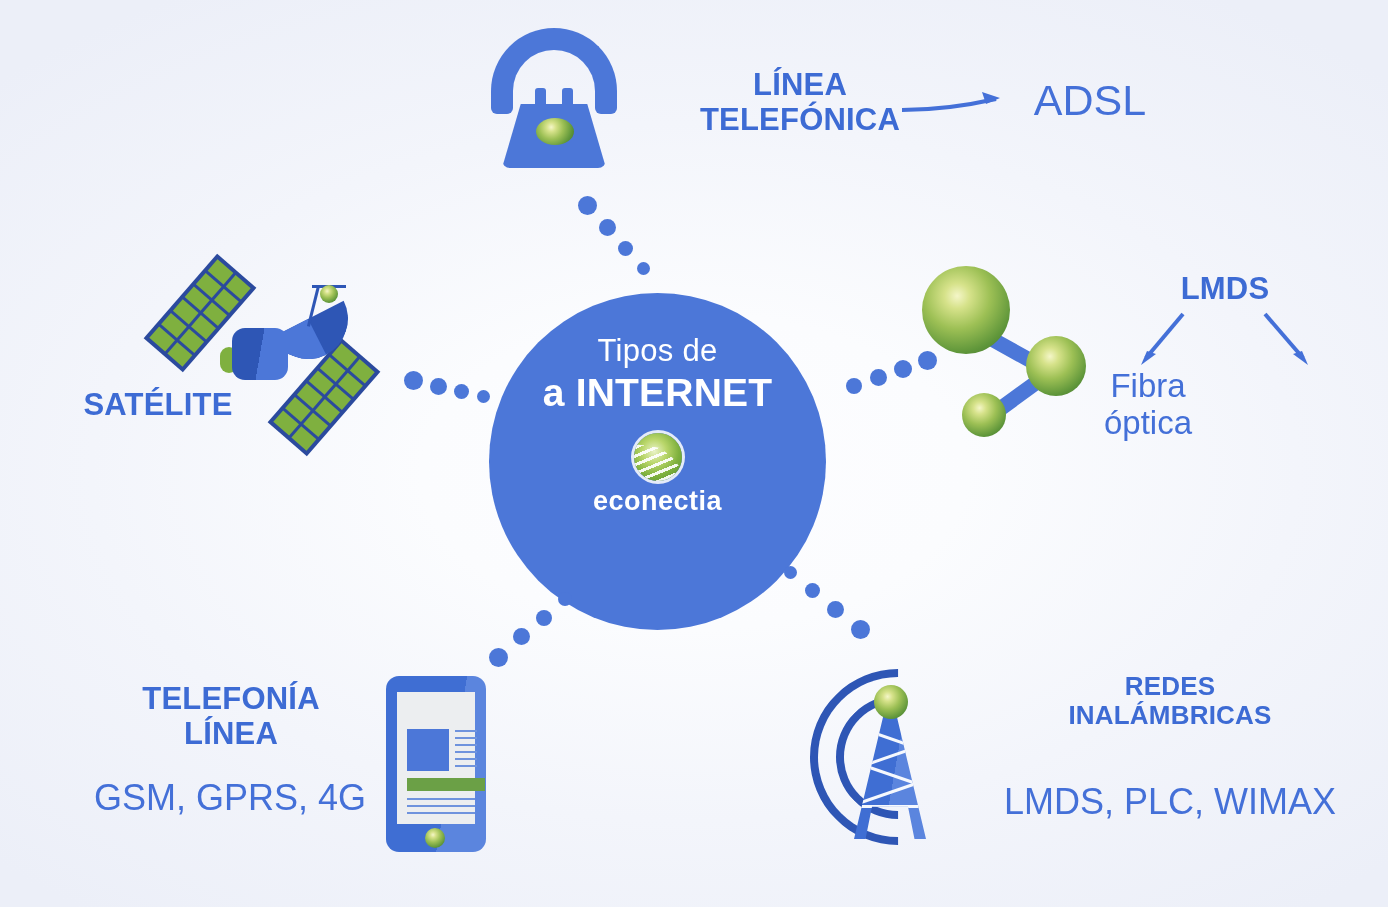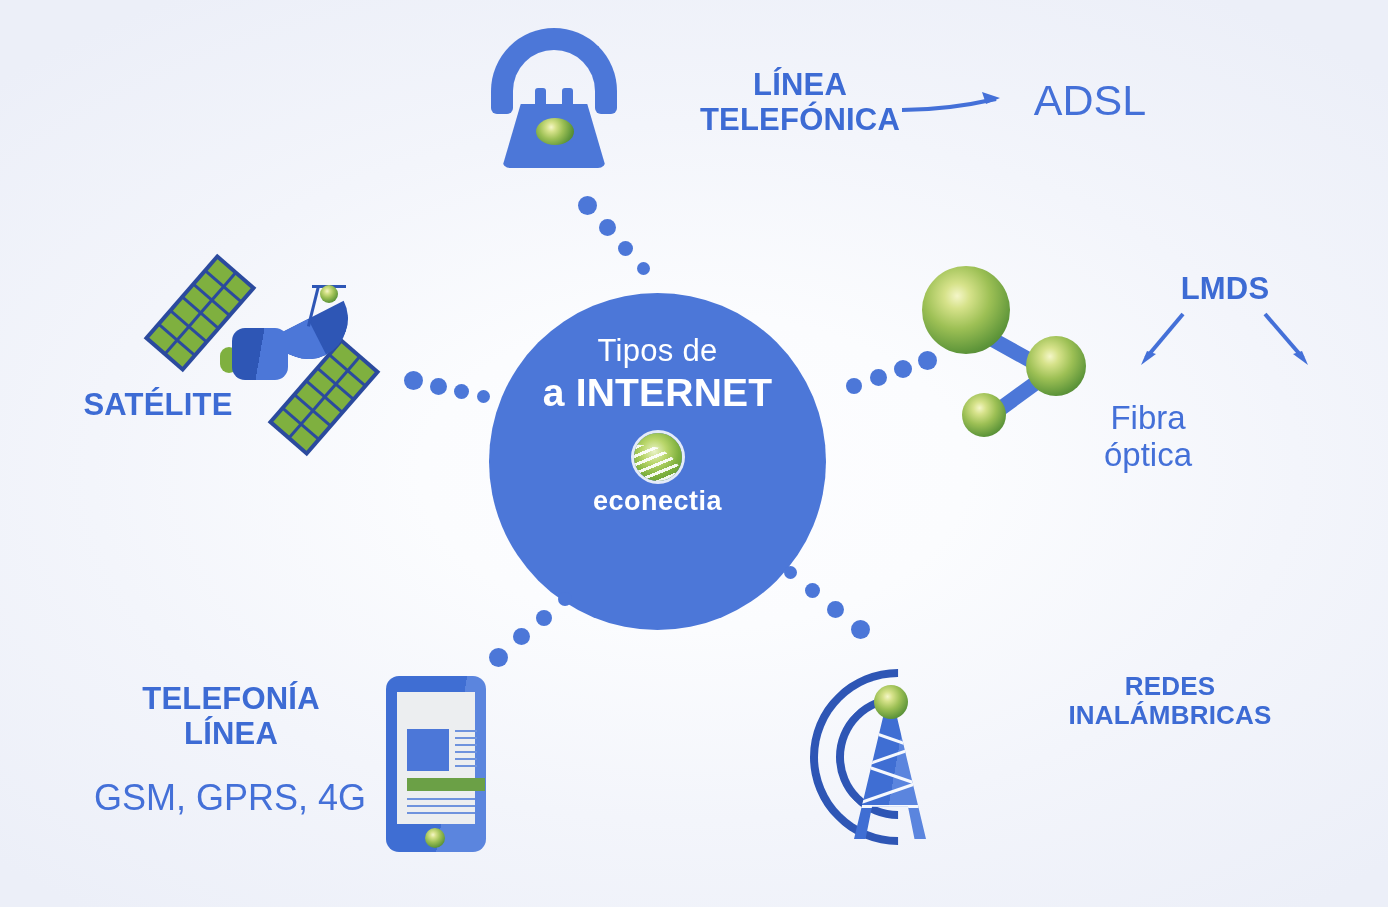--- a/index.html
+++ b/index.html
@@ -282,21 +282,21 @@
 
   <svg class="arrow" style="left:1128px;top:310px;" width="70" height="62" viewBox="0 0 70 62">
     <path d="M55,4 L18,48"></path>
     <polygon points="13,55 28,44 19,41"></polygon>
   </svg>
   <svg class="arrow" style="left:1255px;top:310px;" width="70" height="62" viewBox="0 0 70 62">
     <path d="M10,4 L48,48"></path>
     <polygon points="53,55 38,44 47,41"></polygon>
   </svg>
 
-  <div class="sub" style="left:1078px;top:368px;width:140px;font-size:33px;margin-top:32px;">Fibra
+  <div class="sub" style="left:1078px;top:368px;width:140px;font-size:33px;">Fibra
 óptica</div>
 
   <div id="mobile" class="abs">
     <div id="mob-frame"></div>
     <div id="mob-screen">
       <div id="mob-img"></div>
       <div class="mob-line" style="left:58px;top:38px;width:22px;"></div>
       <div class="mob-line" style="left:58px;top:45px;width:22px;"></div>
       <div class="mob-line" style="left:58px;top:52px;width:22px;"></div>
       <div class="mob-line" style="left:58px;top:59px;width:22px;"></div>
@@ -322,14 +322,15 @@
       <div class="rung" style="left:9px;top:40px;width:54px;transform:rotate(-19deg);"></div>
       <div class="rung" style="left:6px;top:58px;width:60px;transform:rotate(19deg);"></div>
       <div class="rung" style="left:3px;top:76px;width:66px;transform:rotate(-19deg);"></div>
       <div class="rung" style="left:1px;top:90px;width:70px;"></div>
     </div>
     <div id="twr-ball" class="sphere"></div>
   </div>
 
   <div class="lbl" style="left:1000px;top:672px;width:340px;font-size:26px;">REDES
 INALÁMBRICAS</div>
+  <div class="sub" style="left:990px;top:782px;width:360px;font-size:36px;">LMDS, PLC, WIMAX</div>
 
 </div>
 
 </body></html>

